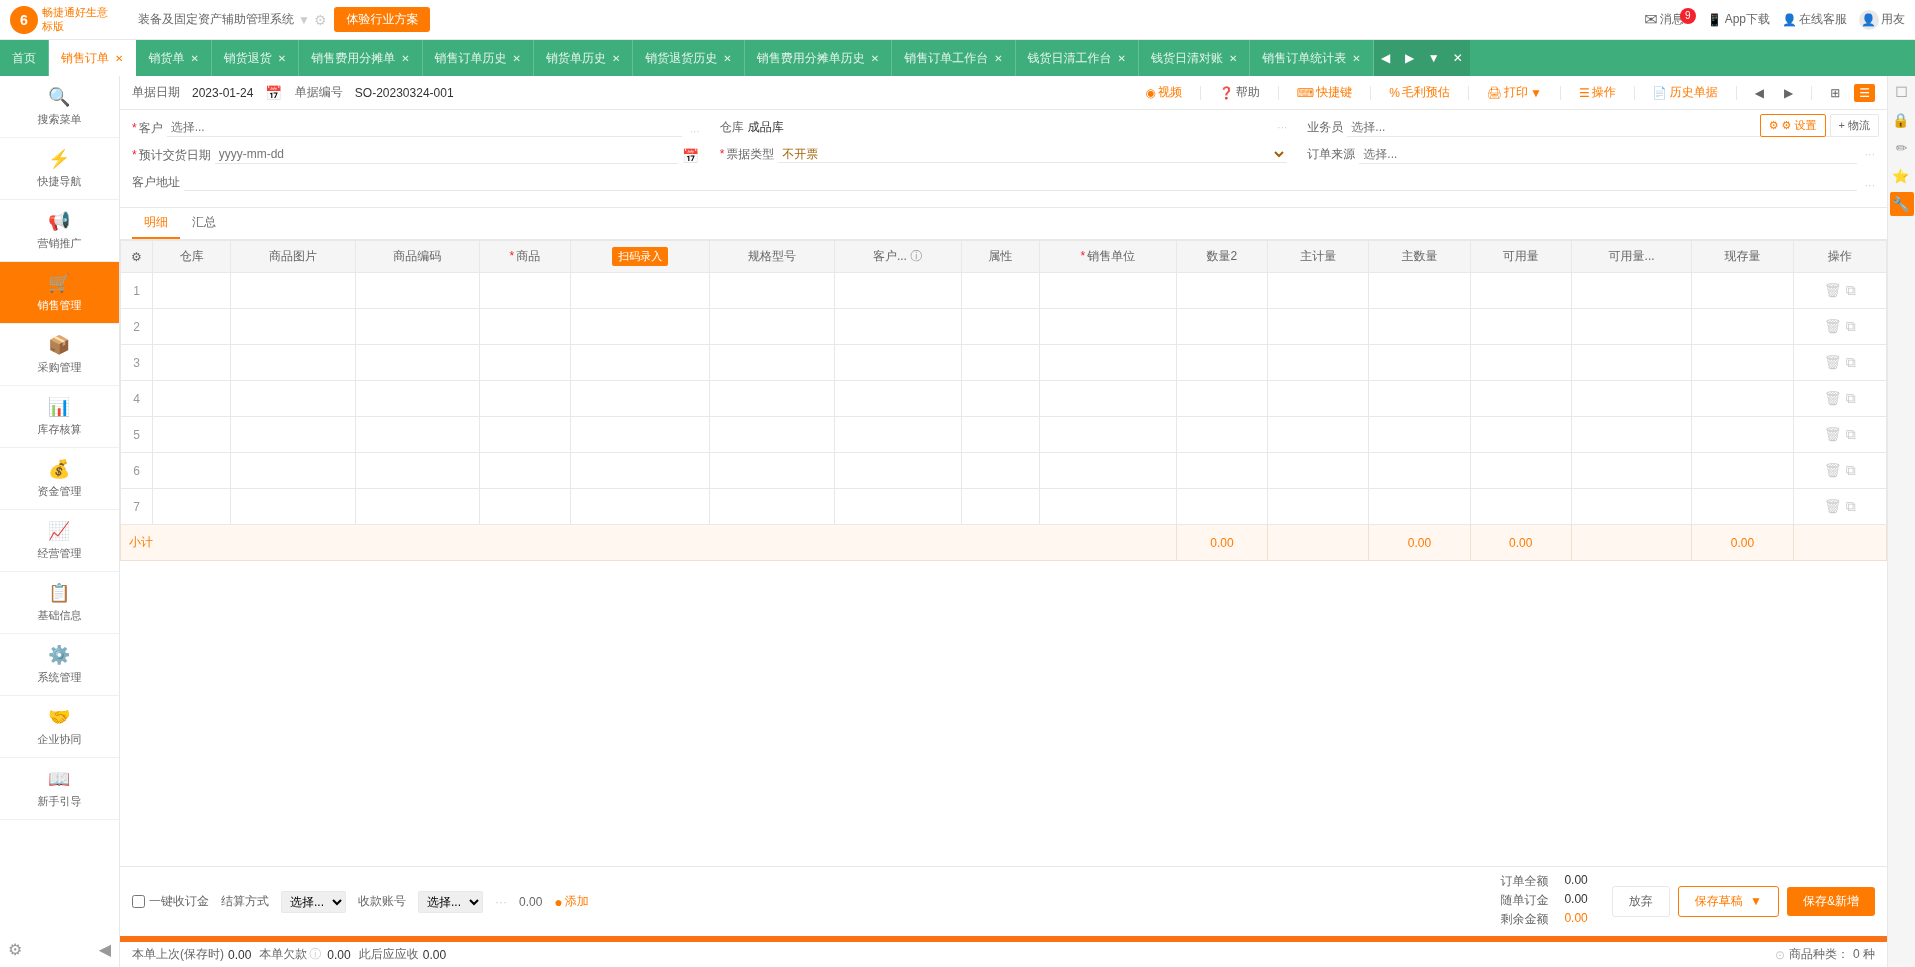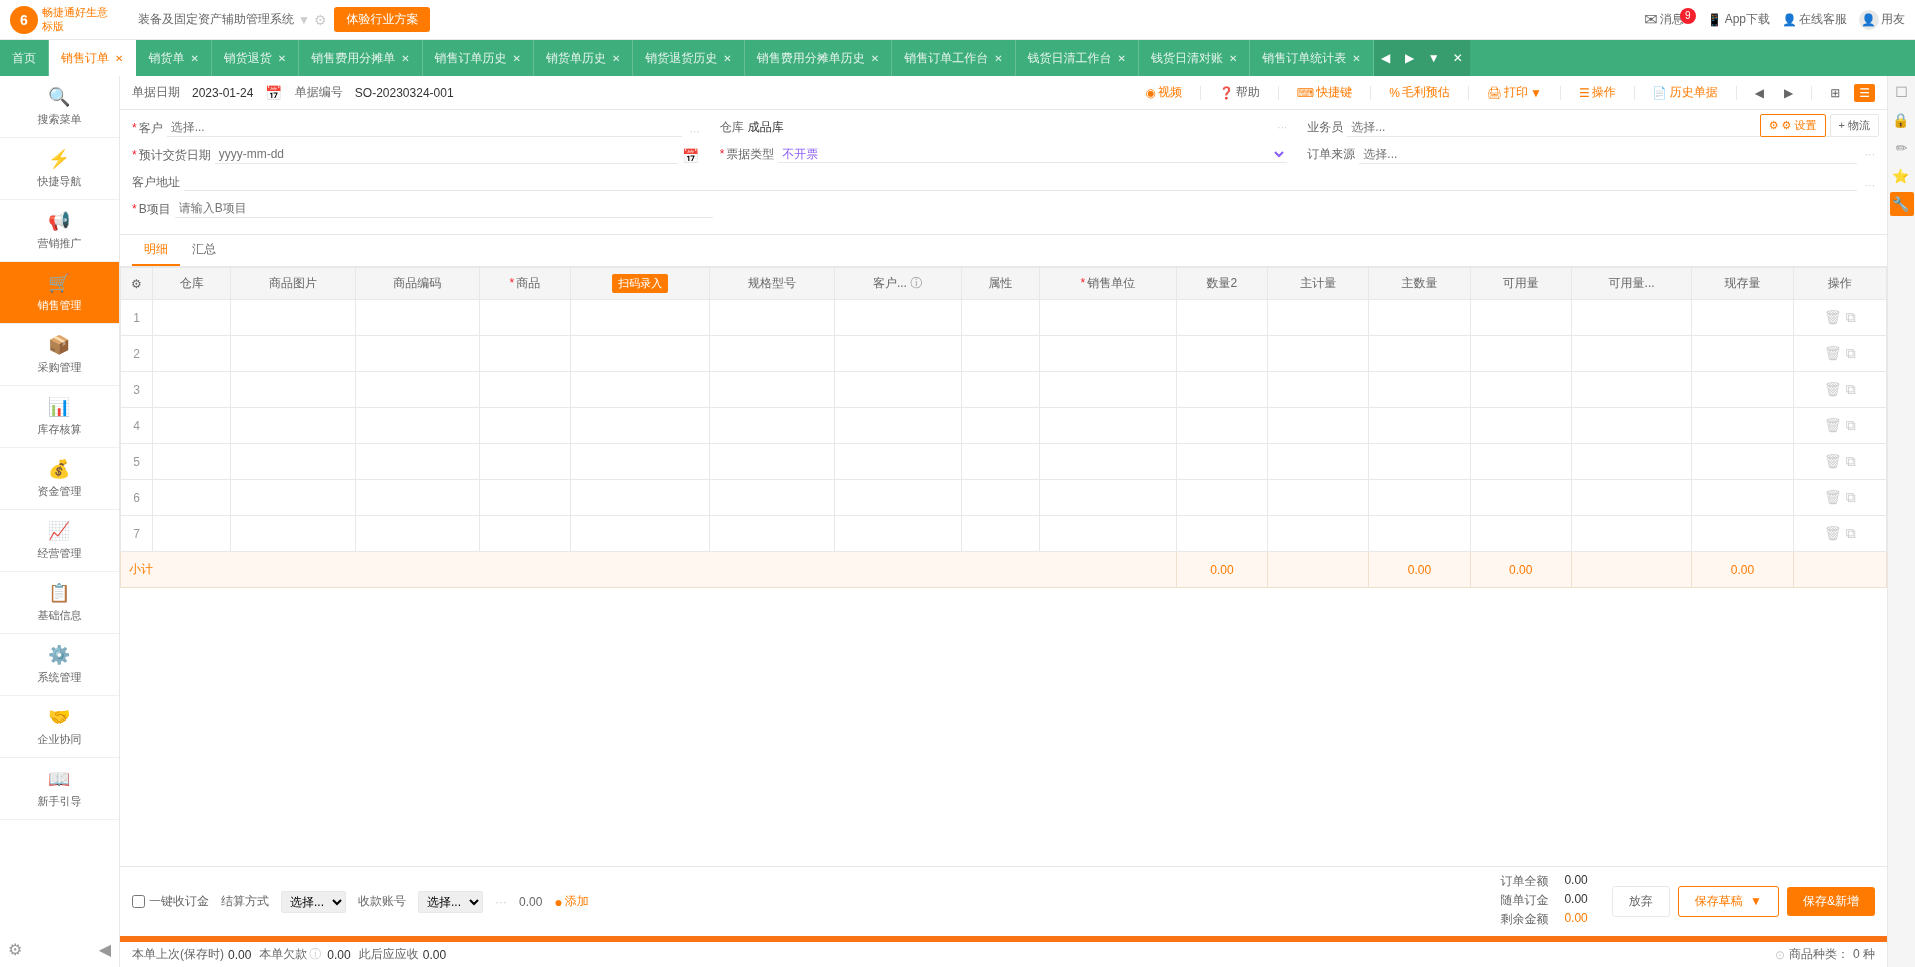--- a/index.html
+++ b/index.html
@@ -518,46 +518,39 @@
       </div>
 
       <div class="form-row">
         <div class="form-field" style="flex:2;">
           <span class="field-label"><span class="required">*</span><span>预计交货日期</span></span>
           <input class="field-input" type="text" placeholder="yyyy-mm-dd" style="">
           <span style="cursor:pointer;color:#ccc;font-size:14px;">📅</span>
         </div>
         <div style="flex:2;display:flex;align-items:center;gap:4px;padding-left:20px;">
           <span class="field-label"><span class="required">*</span><span>票据类型</span></span>
-          <select style="border:none;border-bottom:1px solid #e8e8e8;font-size:12px;color:#8b5cf6;background:transparent;outline:none;flex:1;">
+          <select style="border:none;border-bottom:1px solid #e8e8e8;font-size:12px;color:#a16207;background:transparent;outline:none;flex:1;">
             <option>不开票</option>
           </select>
         </div>
         <div style="flex:2;display:flex;align-items:center;gap:4px;padding-left:20px;">
           <span class="field-label">订单来源</span>
           <input class="field-input" placeholder="选择..." style="">
           <span class="field-dots">···</span>
         </div>
       </div>
 
       <div class="form-row">
         <div class="form-field" style="flex:2;">
           <span class="field-label">客户地址</span>
           <input class="field-input" placeholder="" style="">
           <span class="field-dots">···</span>
         </div>
       </div>
 
-      <div class="form-row">
-        <div class="form-field" style="flex:2;">
-          <span class="field-label"><span class="required">*</span><span>B项目</span></span>
-          <input class="field-input" placeholder="请输入B项目" style="">
-        </div>
-        <div style="flex:4;"></div>
-      </div>
     </div>
 
     <div class="form-tabs">
       <div class="form-tab active">明细</div>
       <div class="form-tab">汇总</div>
     </div>
 
     <div class="table-container">
       <table>
         <thead>

